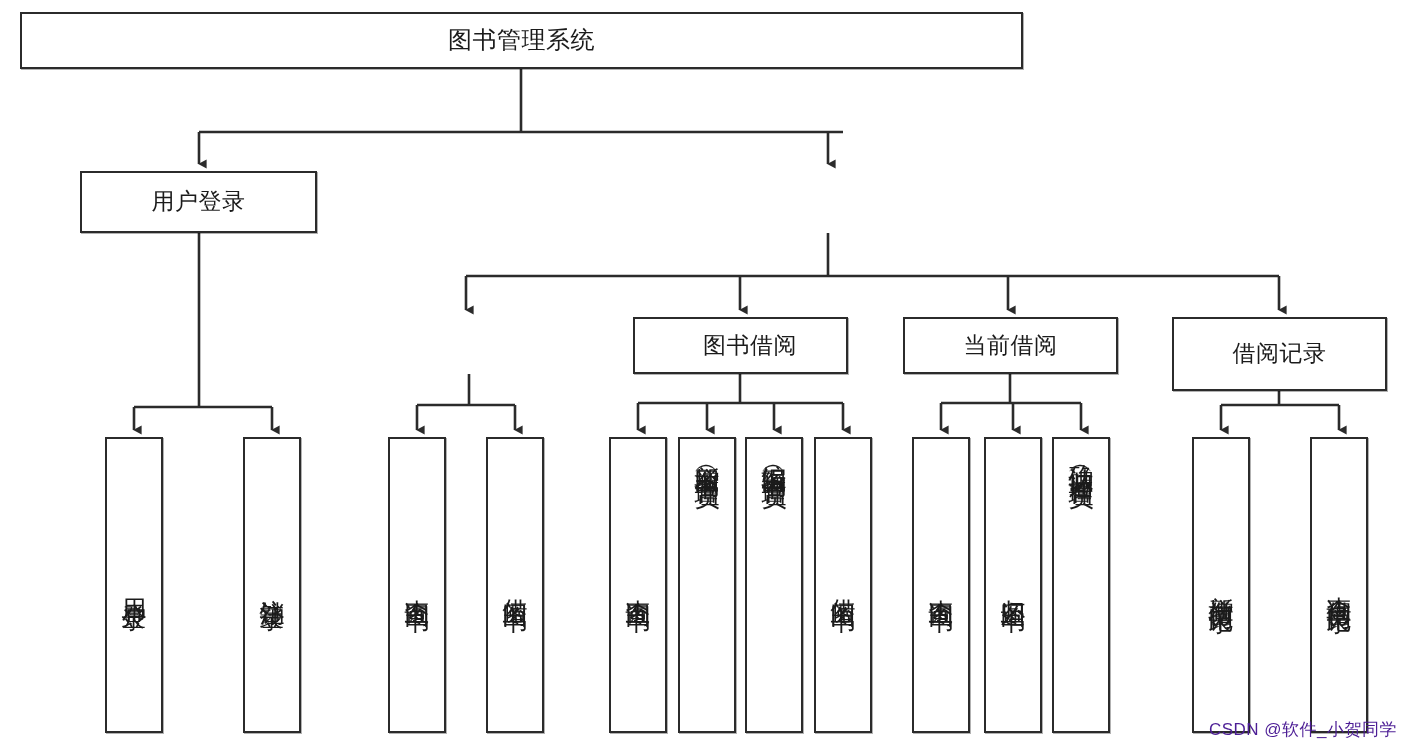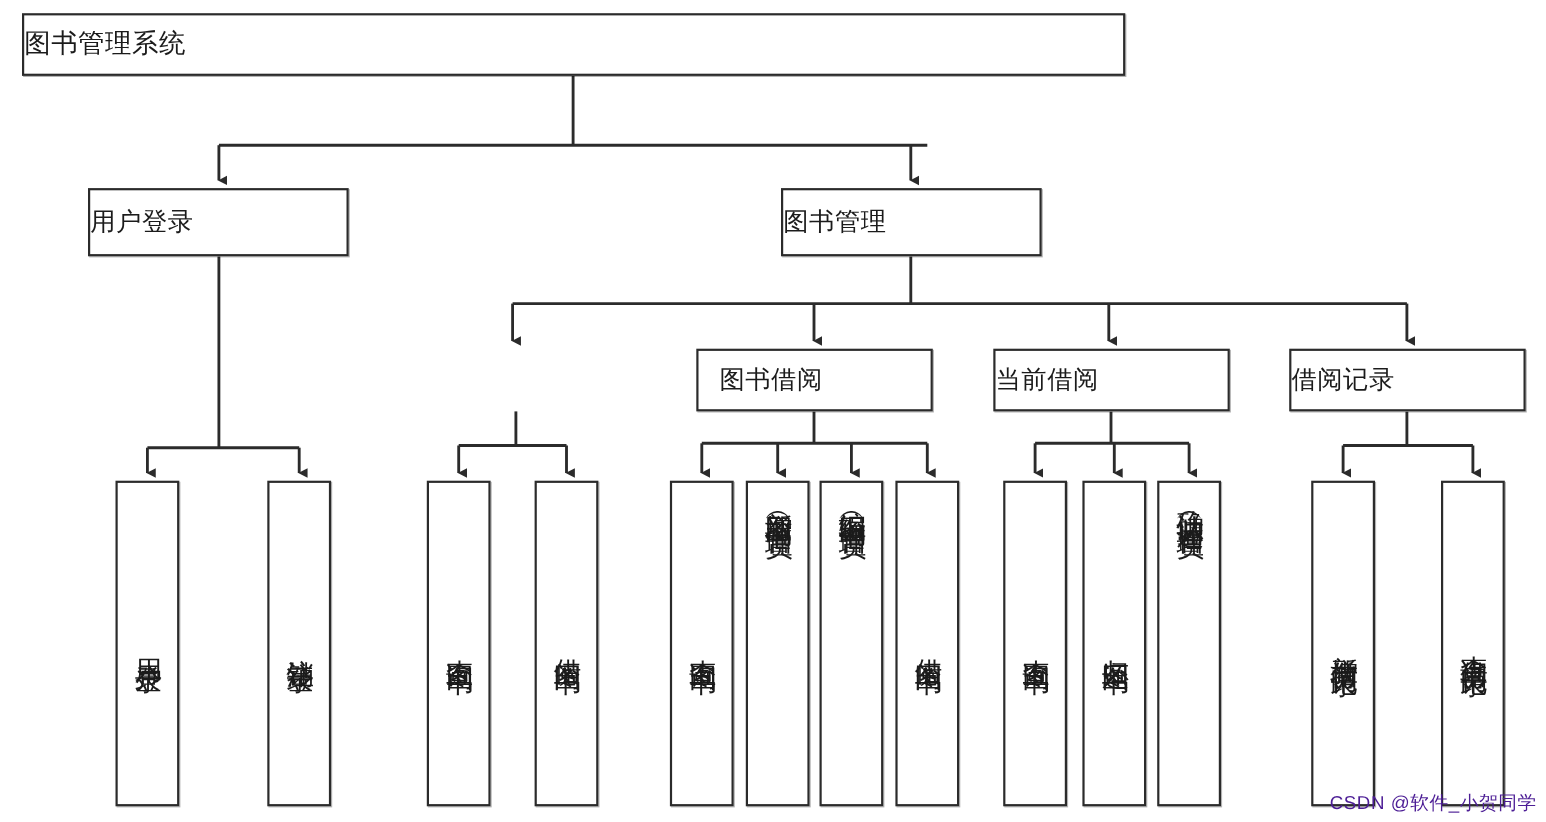--- a/index.html
+++ b/index.html
@@ -27,20 +27,21 @@
     height: 747px;
     pointer-events: none;
   }
   .node {
     position: absolute;
     box-sizing: border-box;
     border: 2px solid #2b2b2b;
     background: #ffffff;
     display: flex;
     align-items: center;
+    justify-content: center;
     box-shadow: 1px 1px 0 rgba(0,0,0,0.30);
   }
   .node .label {
     color: #1b1b1b;
     letter-spacing: 0.5px;
     text-align: center;
     line-height: 1.18;
     white-space: pre;
   }
   .node-horizontal .label {
@@ -132,34 +133,31 @@
   </svg>
 
   <div class="node node-horizontal node-root" style="left:20px; top:12px; width:1003px; height:57px;">
     <span class="label">图书管理系统</span>
   </div>
 
   <div class="node node-horizontal" style="left:80px; top:171px; width:237px; height:62px;">
     <span class="label">用户登录</span>
   </div>
 
-  <div class="node node-horizontal" style="left:710px; top:171px; width:237px; height:62px;">
-    <span class="label">图书管理</span>
-  </div>
 
 
   <div class="node node-horizontal" style="left:633px; top:317px; width:215px; height:57px;padding-left:19px;">
     <span class="label">图书借阅</span>
   </div>
 
   <div class="node node-horizontal" style="left:903px; top:317px; width:215px; height:57px;">
     <span class="label">当前借阅</span>
   </div>
 
-  <div class="node node-horizontal" style="left:1172px; top:317px; width:215px; height:57px;">
+  <div class="node node-horizontal" style="left:1172px; top:317px; width:215px; height:74px;">
     <span class="label">借阅记录</span>
   </div>
 
   <div class="node node-vertical center-text" style="left:105px; top:437px; width:58px; height:296px;">
     <span class="label">用户登录</span>
   </div>
 
   <div class="node node-vertical center-text" style="left:243px; top:437px; width:58px; height:296px;">
     <span class="label">注销登录</span>
   </div>

